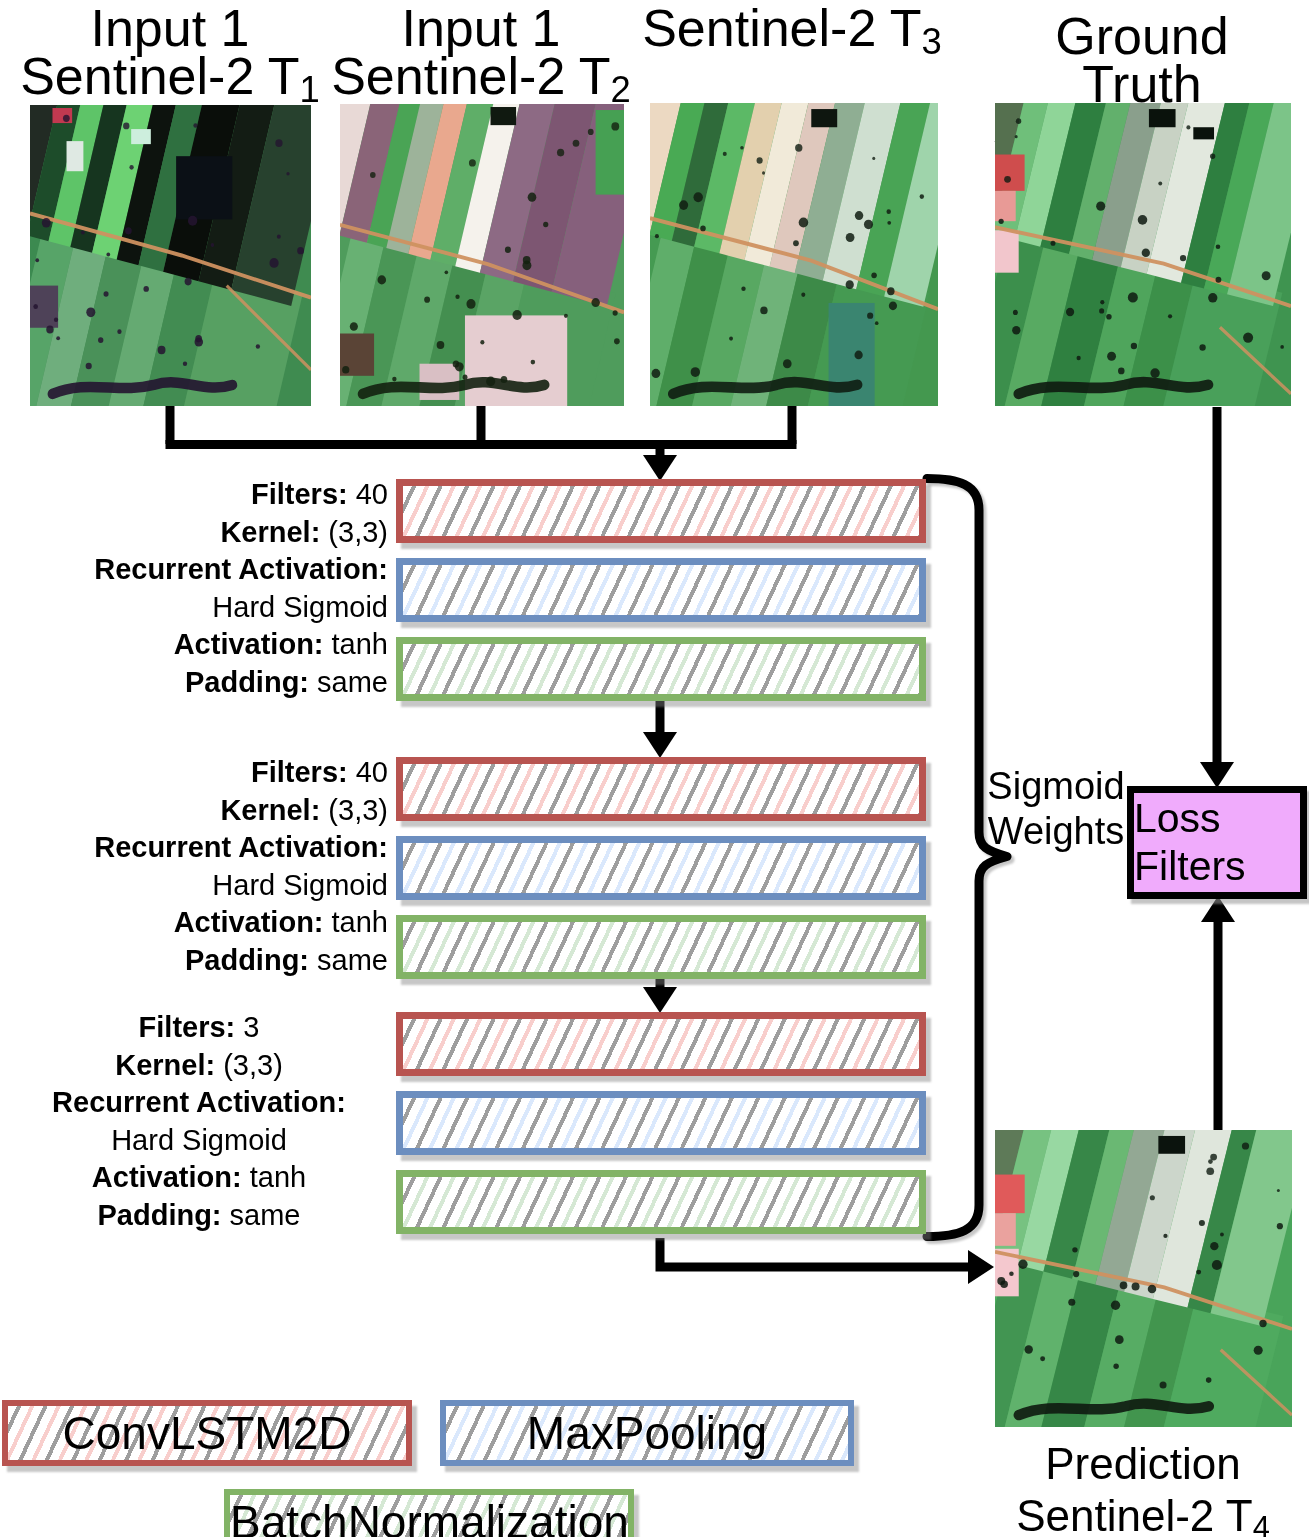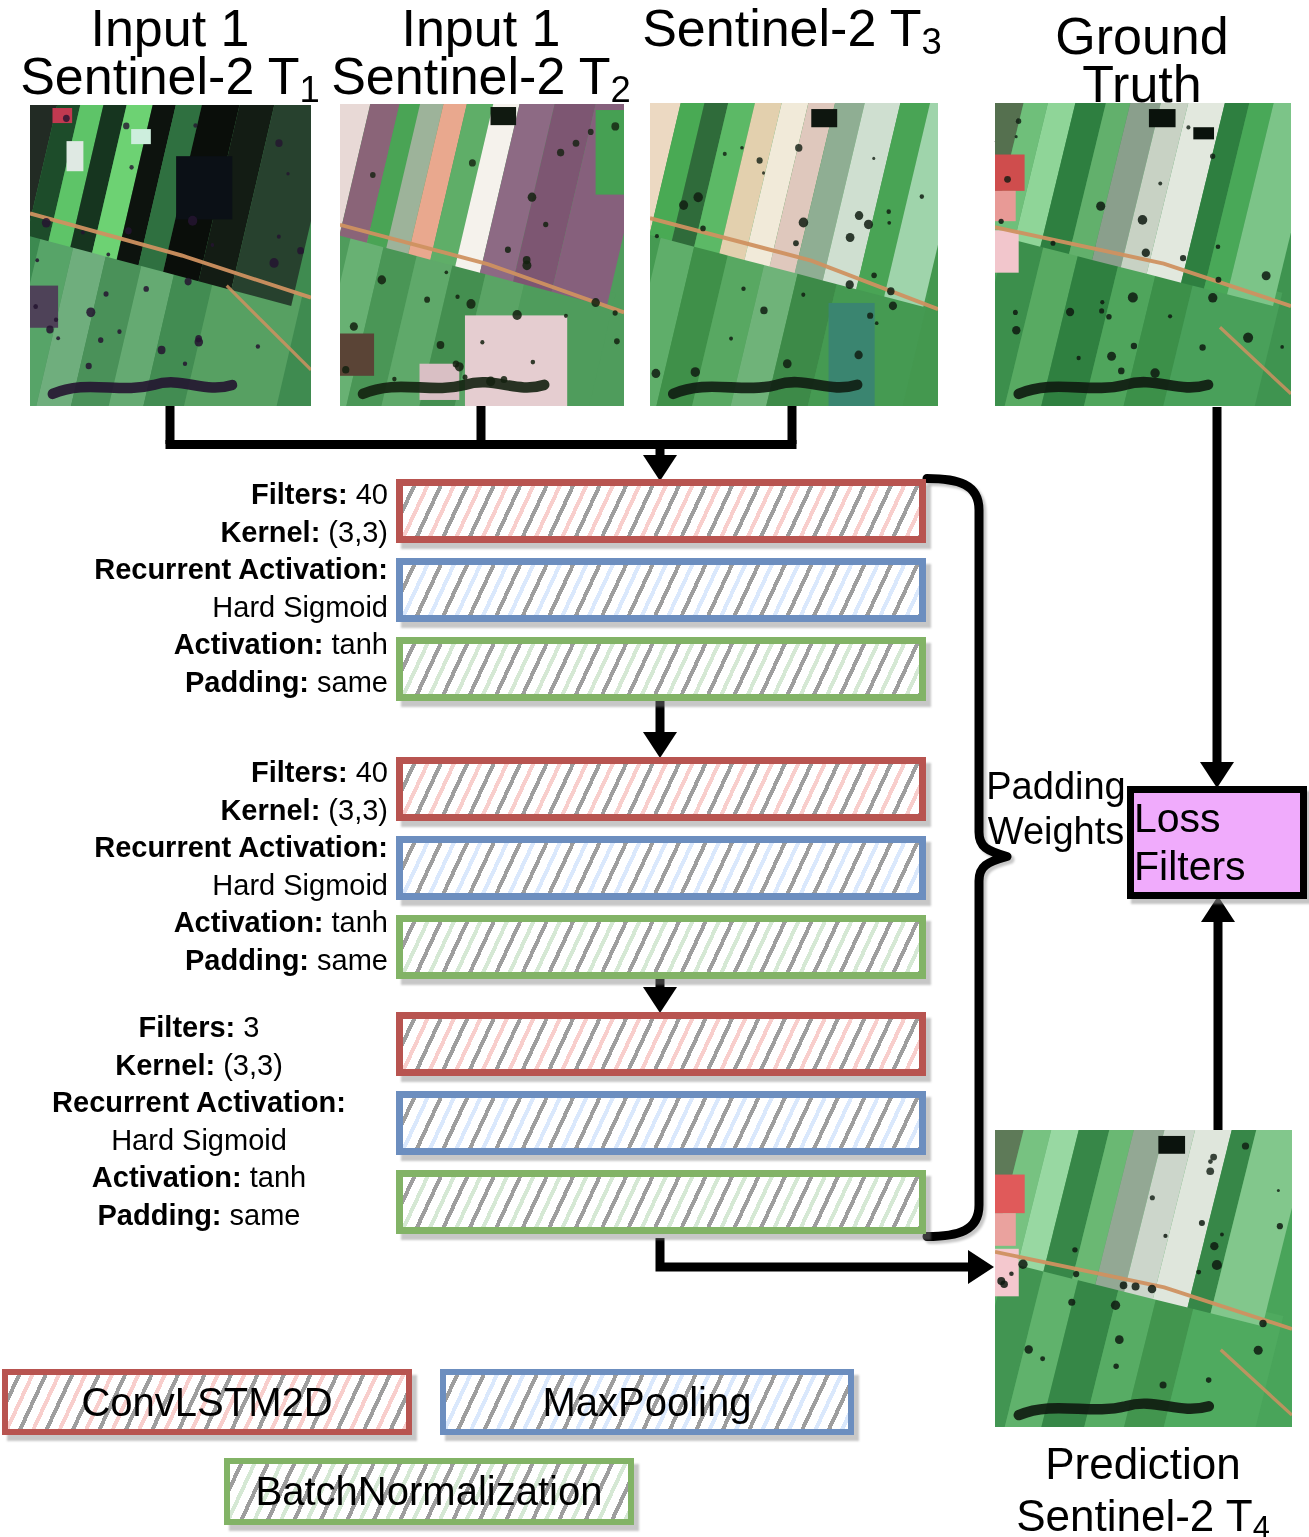--- a/index.html
+++ b/index.html
@@ -15,22 +15,22 @@
   .block-labels{position:absolute;text-align:right;font-size:29px;}
   .lbl-line{height:37.6px;line-height:37.6px;white-space:nowrap;}
   .lbl-line b{font-weight:bold;margin-top:47px;}
   .update-weights{position:absolute;left:976px;top:764px;width:160px;text-align:center;
                   font-size:38px;line-height:45px;}
   .loss-box{position:absolute;left:1127px;top:786px;width:166px;height:98px;border:7px solid #000;
             background:#f0abfc;text-align:left;font-size:41px;line-height:48px;padding-top:1px;
             box-shadow:4px 5px 2px rgba(150,150,150,0.55);}
   .pred-caption{position:absolute;left:988px;top:1438px;width:310px;text-align:center;
                 font-size:44px;line-height:52px;}
-  .legend-box{position:absolute;border:6px solid #000;text-align:center;font-size:40px;
-              box-shadow:5px 6px 2px rgba(130,130,130,0.45);white-space:nowrap;}
+  .legend-box{position:absolute;border:6px solid #000;text-align:center;font-size:46px;
+              box-shadow:5px 6px 2px rgba(130,130,130,0.45);white-space:nowrap;margin-top:31px;}
 </style>
 </head>
 <body>
 
 <div id="canvas">
 
   <svg id="connectors" width="1309" height="1537" viewBox="0 0 1309 1537">
     <g stroke="#000" stroke-width="9" fill="none">
       <path d="M170,406 V444"></path>
       <path d="M481,406 V444"></path>
@@ -429,21 +429,21 @@
         <div class="lbl-line"><b>Filters:</b> 3</div>
         <div class="lbl-line"><b>Kernel:</b> (3,3)</div>
         <div class="lbl-line"><b>Recurrent Activation:</b></div>
         <div class="lbl-line">Hard Sigmoid</div>
         <div class="lbl-line"><b>Activation:</b> tanh</div>
         <div class="lbl-line"><b>Padding:</b> same</div>
       </div>
     </div>
 
   <div class="update-weights">
-    <div>Padding</div>
+    <div>Sigmoid</div>
     <div>Weights</div>
   </div>
 
   <div class="loss-box">
     <div>Loss</div>
     <div>Filters</div>
   </div>
 
   <div class="pred-caption">
     <div>Prediction</div>

